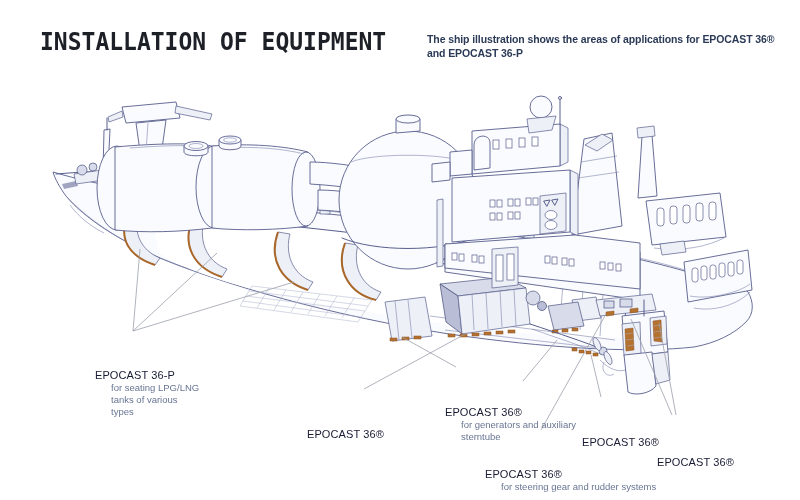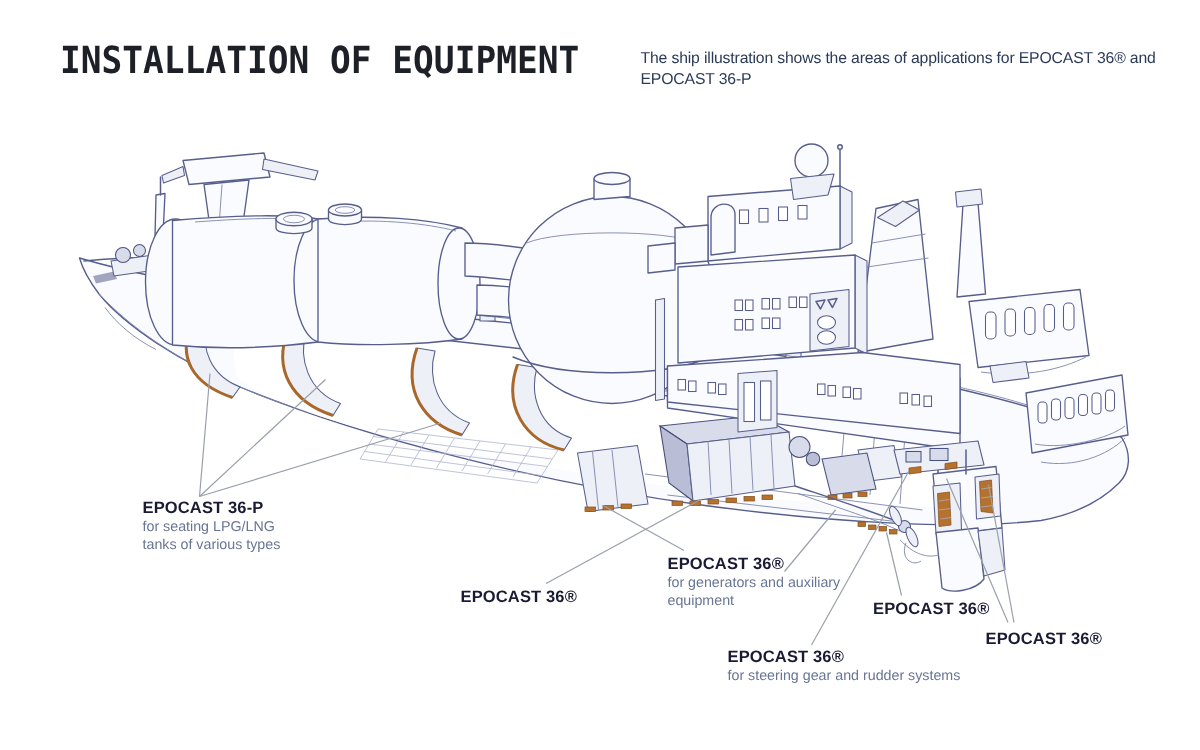--- a/index.html
+++ b/index.html
@@ -3,38 +3,38 @@
 <meta charset="utf-8">
 <style>
   html,body{margin:0;padding:0;background:#fff;}
   .page{position:relative;width:800px;height:500px;background:#fff;overflow:hidden;
         font-family:"Liberation Sans",sans-serif;}
   .title{position:absolute;left:40px;top:27px;
          font-family:"DejaVu Sans Mono",monospace;font-size:23px;font-weight:bold;
          color:#1e2027;letter-spacing:0px;transform:scaleY(1.08);transform-origin:left top;
          white-space:nowrap;}
   .intro{position:absolute;left:427px;top:32px;width:362px;
-         font-size:10.5px;font-weight:normal;color:#2b3a57;line-height:1.38;letter-spacing:-0.1px;}
+         font-size:10.5px;font-weight:bold;color:#2b3a57;line-height:1.38;letter-spacing:-0.1px;}
   svg.ship{position:absolute;left:0;top:0;width:800px;height:500px;}
   
   .s1{stroke:#575e8c;stroke-width:1;fill:none;stroke-linecap:round;stroke-linejoin:round}
   .s2{stroke:#7d84ad;stroke-width:.6;fill:none}
   .s3{stroke:#aab0cc;stroke-width:.5;fill:none}
   .fw{fill:#fafbfe;stroke:#575e8c;stroke-width:.9;stroke-linejoin:round}
   .fl{fill:#eef0f7;stroke:#575e8c;stroke-width:.7;stroke-linejoin:round}
   .fm{fill:#d8dcea;stroke:#4b5280;stroke-width:.7}
   .fd{fill:#b9bed6;stroke:#434a74;stroke-width:.7}
   .wn{fill:#ffffff;stroke:#575e8c;stroke-width:.7}
   .or{fill:#b5722f;stroke:#8a5120;stroke-width:.5}
   .ora{stroke:#a9672a;stroke-width:2;fill:none}
   .ldr{stroke:#9aa0ab;stroke-width:.8;fill:none}
   
   .anno{position:absolute;}
-  .anno .hd{font-size:11px;font-weight:bold;color:#181b33;letter-spacing:.1px;white-space:nowrap;}
-  .anno .ds{font-size:9.5px;color:#687593;line-height:1.28;margin-top:1px;}
+  .anno .hd{font-size:11px;font-weight:normal;color:#181b33;letter-spacing:.1px;white-space:nowrap;margin-top:36px;}
+  .anno .ds{font-size:9.5px;color:#687593;line-height:1.28;margin-top:1px;margin-left:16px;}
   .a1{left:95px;top:333px;width:105px;}
   .a2{left:307px;top:392px;width:80px;}
   .a3{left:445px;top:370px;width:135px;}
   .a4{left:582px;top:400px;width:85px;}
   .a5{left:485px;top:432px;width:180px;}
   .a6{left:657px;top:420px;width:135px;}
 </style>
 </head>
 <body>
 
@@ -338,21 +338,21 @@
     <div class="hd">EPOCAST 36-P</div>
     <div class="ds">for seating LPG/LNG tanks of various types</div>
   </div>
 
   <div class="anno a2">
     <div class="hd">EPOCAST 36®</div>
   </div>
 
   <div class="anno a3">
     <div class="hd">EPOCAST 36®</div>
-    <div class="ds">for generators and auxiliary equipment</div>
+    <div class="ds">for generators and auxiliary sterntube</div>
   </div>
 
   <div class="anno a4">
     <div class="hd">EPOCAST 36®</div>
   </div>
 
   <div class="anno a5">
     <div class="hd">EPOCAST 36®</div>
     <div class="ds">for steering gear and rudder systems</div>
   </div>

